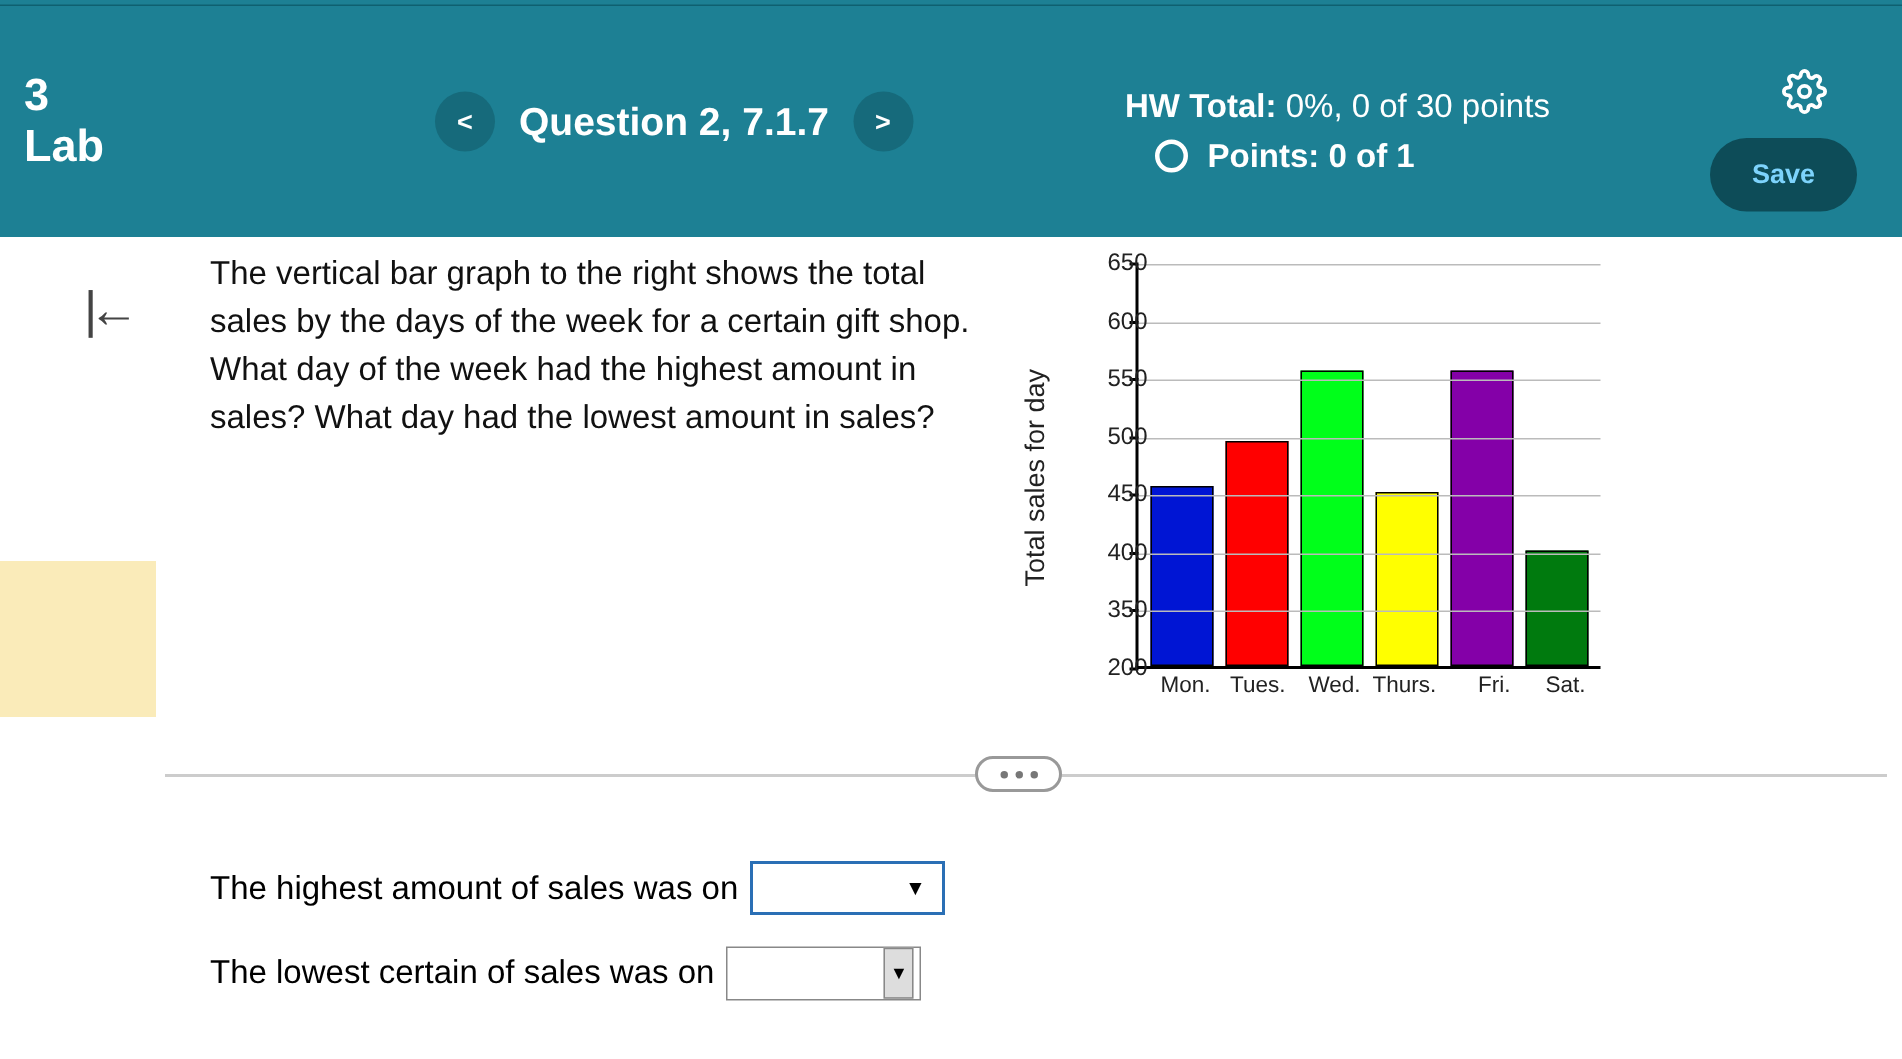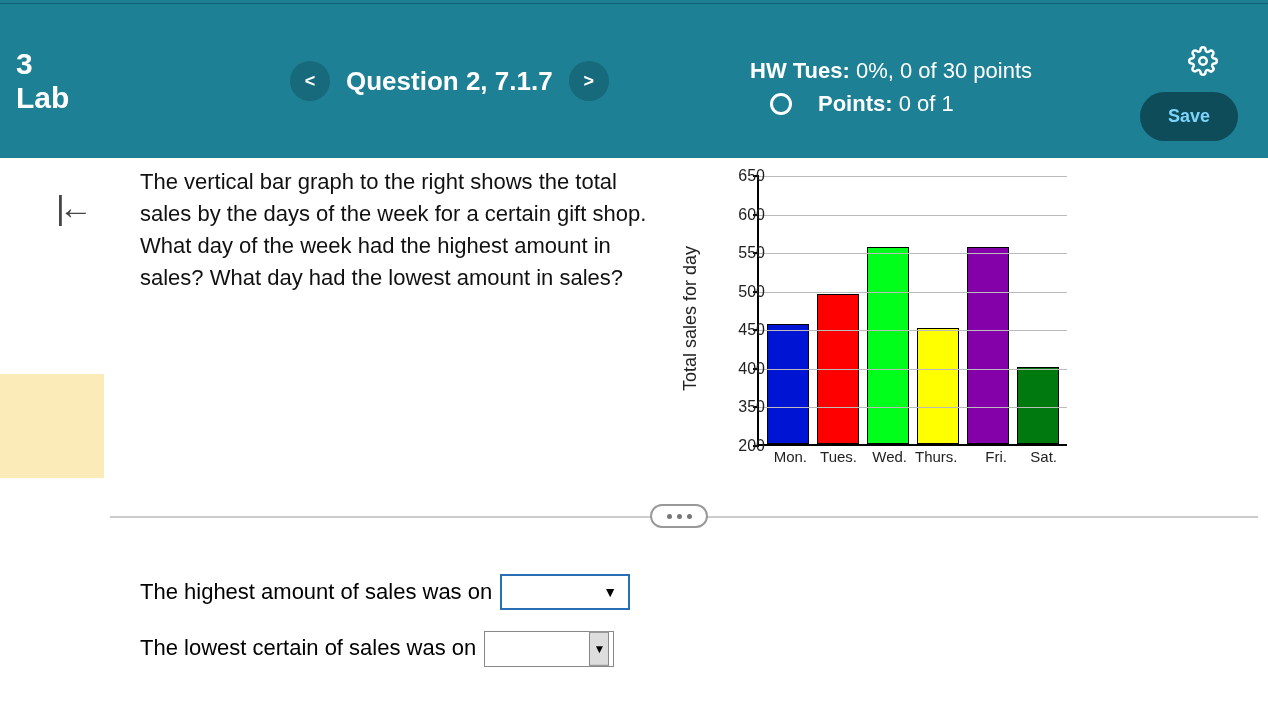--- a/index.html
+++ b/index.html
@@ -55,21 +55,21 @@
     font-weight: 700;
   }
   .score-block {
     position: absolute;
     left: 750px;
     top: 50px;
     line-height: 1.5;
   }
   .score-line1 { font-size: 22px; }
   .score-line1 b { font-weight: 700; }
-  .score-line2 { font-size: 22px; display: flex; align-items: center; gap: 26px; margin-left: 20px;}
+  .score-line2 { font-size: 22px; display: flex; align-items: center; gap: 13px; margin-left: 20px; font-weight: bold;}
   .circle-empty {
     width: 22px; height: 22px; border: 3px solid #fff; border-radius: 50%;
     display: inline-block;
   }
   .gear {
     position: absolute;
     right: 50px;
     top: 42px;
     cursor: pointer;
   }
@@ -270,21 +270,21 @@
   <div class="lab-title">3 Lab</div>
 
   <div class="nav-block">
     <div class="nav-btn">&lt;</div>
     <div class="q-title">Question 2, 7.1.7</div>
     <div class="nav-btn">&gt;</div>
   </div>
 
   <div class="score-block">
     <div class="score-line1">
-      <b>HW Tues:</b>
+      <b>HW Total:</b>
       <span>0%, 0 of 30 points</span>
     </div>
     <div class="score-line2">
       <span class="circle-empty"></span>
       <span>
         <b>Points:</b>
         <span>0 of 1</span>
       </span>
     </div>
   </div>

